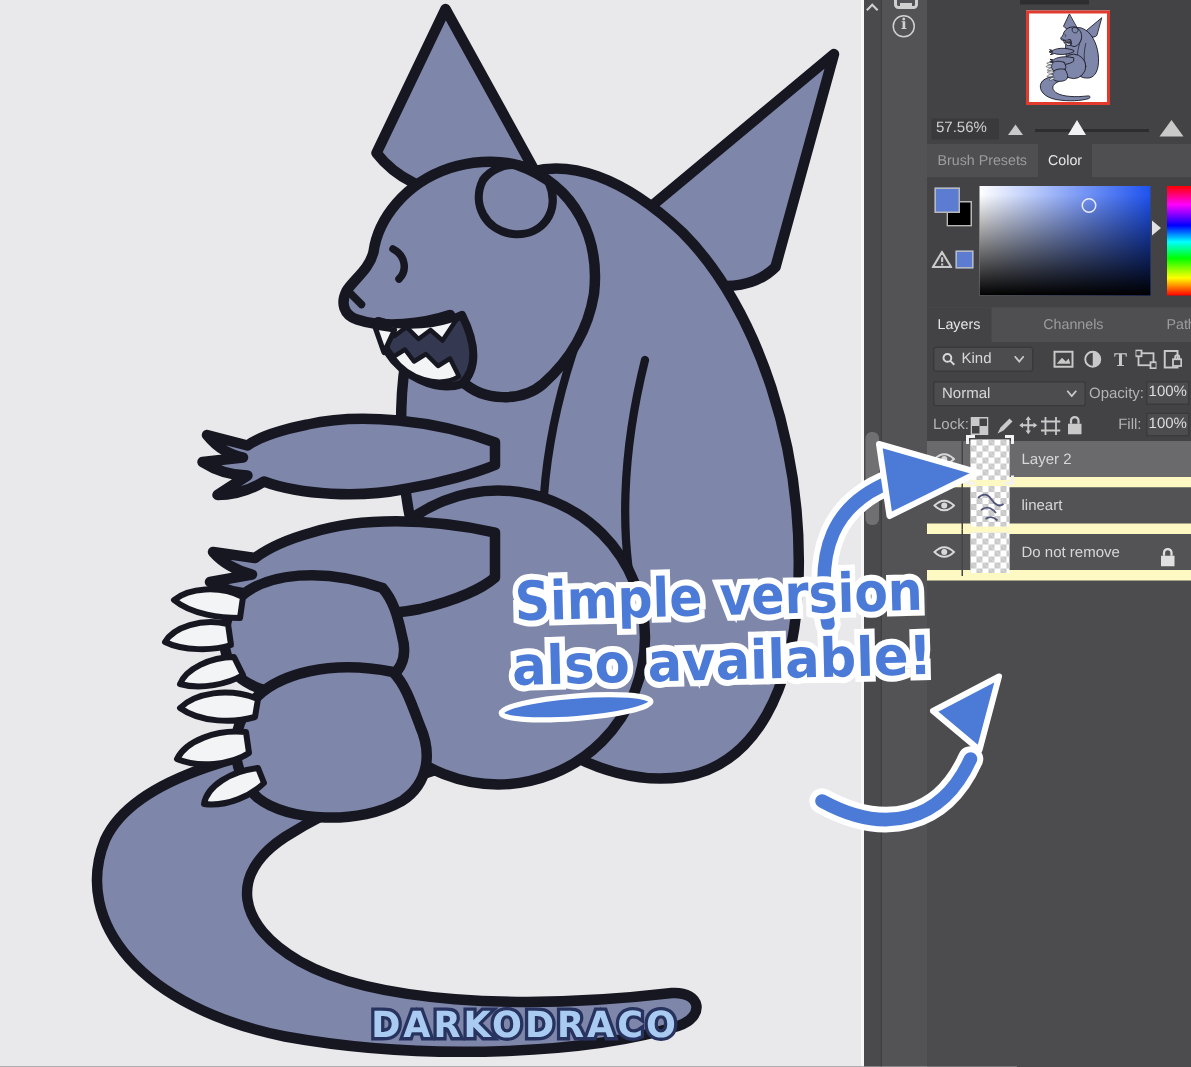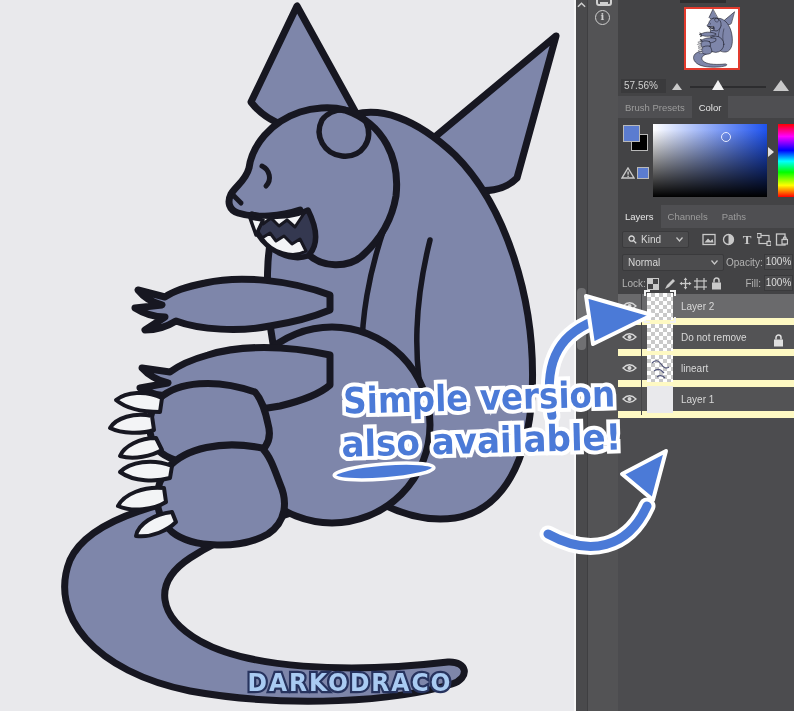--- a/index.html
+++ b/index.html
@@ -31,21 +31,21 @@
   .zoom-field { position:absolute; left:3px; top:2px; width:45px; height:14px; background:#3a3a3c; color:#cfcfcf;
                 font-size:10px; line-height:14px; padding-left:3px; }
   .tri { width:0; height:0; position:absolute; }
   .mtn-small { left:54px; top:6px; border-left:5px solid transparent; border-right:5px solid transparent; border-bottom:7px solid #c9c9c9; }
   .slider-track { position:absolute; left:72px; top:9px; width:76px; height:2px; background:#2d2d2f; }
   .slider-thumb { left:94px; top:3px; border-left:6px solid transparent; border-right:6px solid transparent; border-bottom:10px solid #f2f2f2; }
   .mtn-big { left:155px; top:3px; border-left:8px solid transparent; border-right:8px solid transparent; border-bottom:11px solid #c9c9c9; }
 
   .tabstrip { position:absolute; left:0; width:176px; background:#4f4f52; display:flex; }
   .tabs1 { top:96px; height:22px; }
-  .tabs2 { top:205px; height:23px; }
+  .tabs2 { top:205px; height:23px;gap:28px; }
   .tab { font-size:9.5px; color:#9c9c9c; padding:0 7px; display:flex; align-items:center; white-space:nowrap;text-align:center; }
   .tab.active { background:#434345; color:#e6e6e6; }
 
   .colorpanel { position:absolute; left:0; top:118px; width:176px; height:87px; background:#434345; }
   .swatch { position:absolute; border:1px solid #b9b9b9; }
   .fg { left:5px; top:7px; width:17px; height:17px; z-index:2; }
   .bgsw { left:13px; top:16px; width:17px; height:17px; background:#000; }
   .warn { position:absolute; left:3px; top:49px; }
   .mini-sw { left:19px; top:49px; width:12px; height:12px; }
   .sv-box { position:absolute; left:35px; top:6px; width:114px; height:73px;
@@ -301,59 +301,47 @@
     </div>
 
     <div class="layer-row">
       <span class="eye-cell">
         <svg width="15" height="10" viewBox="0 0 15 10">
           <path d="M1,5 Q7.5,-1.5 14,5 Q7.5,11.5 1,5 Z" fill="none" stroke="#d8d8d8" stroke-width="1.3"></path>
             <circle cx="7.5" cy="5" r="2" fill="#d8d8d8"></circle>
         </svg>
       </span>
       <span class="thumb-wrap">
+        <span class="thumb checker">
+          <svg width="26" height="27" viewBox="0 0 26 27">
+              <path d="M5,8 Q10,3 14,9 T22,12 M7,16 Q12,12 17,18 M10,22 Q14,19 18,23" stroke="#50547a" fill="none" stroke-width="1.2"></path>
+            </svg>
+        </span>
+      </span>
+      <span class="layer-name">lineart</span>
+    </div>
+
+    <div class="layer-row">
+      <span class="eye-cell">
+        <svg width="15" height="10" viewBox="0 0 15 10">
+          <path d="M1,5 Q7.5,-1.5 14,5 Q7.5,11.5 1,5 Z" fill="none" stroke="#d8d8d8" stroke-width="1.3"></path>
+            <circle cx="7.5" cy="5" r="2" fill="#d8d8d8"></circle>
+        </svg>
+      </span>
+      <span class="thumb-wrap">
           <span class="thumb checker"></span>
         </span>
       <span class="layer-name">Do not remove</span>
       <svg class="lockbadge" width="11" height="13" viewBox="0 0 11 13">
         <rect x="1" y="5.5" width="9" height="7" fill="#e0e0e0"></rect>
           <path d="M3,5.5 v-2 a2.5,2.5 0 0 1 5,0 v2" fill="none" stroke="#e0e0e0" stroke-width="1.5"></path>
       </svg>
     </div>
 
-    <div class="layer-row">
-      <span class="eye-cell">
-        <svg width="15" height="10" viewBox="0 0 15 10">
-          <path d="M1,5 Q7.5,-1.5 14,5 Q7.5,11.5 1,5 Z" fill="none" stroke="#d8d8d8" stroke-width="1.3"></path>
-            <circle cx="7.5" cy="5" r="2" fill="#d8d8d8"></circle>
-        </svg>
-      </span>
-      <span class="thumb-wrap">
-        <span class="thumb checker">
-          <svg width="26" height="27" viewBox="0 0 26 27">
-              <path d="M5,8 Q10,3 14,9 T22,12 M7,16 Q12,12 17,18 M10,22 Q14,19 18,23" stroke="#50547a" fill="none" stroke-width="1.2"></path>
-            </svg>
-        </span>
-      </span>
-      <span class="layer-name">lineart</span>
-    </div>
-
-
-    <div class="layer-row">
-      <span class="eye-cell">
-        <svg width="15" height="10" viewBox="0 0 15 10">
-          <path d="M1,5 Q7.5,-1.5 14,5 Q7.5,11.5 1,5 Z" fill="none" stroke="#d8d8d8" stroke-width="1.3"></path>
-            <circle cx="7.5" cy="5" r="2" fill="#d8d8d8"></circle>
-        </svg>
-      </span>
-      <span class="thumb-wrap">
-          <span class="thumb solidwhite"></span>
-        </span>
-      <span class="layer-name">Layer 1</span>
-    </div>
+
   </div>
 
   <div class="panel-empty"></div>
 </div>
 
 <svg class="overlay" width="794" height="711" viewBox="0 0 794 711">
 
   <g>
     <path d="M552,416 C543,366 556,336 594,321" fill="none" stroke="#ffffff" stroke-width="17" stroke-linecap="round"></path>
     <path d="M552,416 C543,366 556,336 594,321" fill="none" stroke="#4b7ad7" stroke-width="9" stroke-linecap="round"></path>

